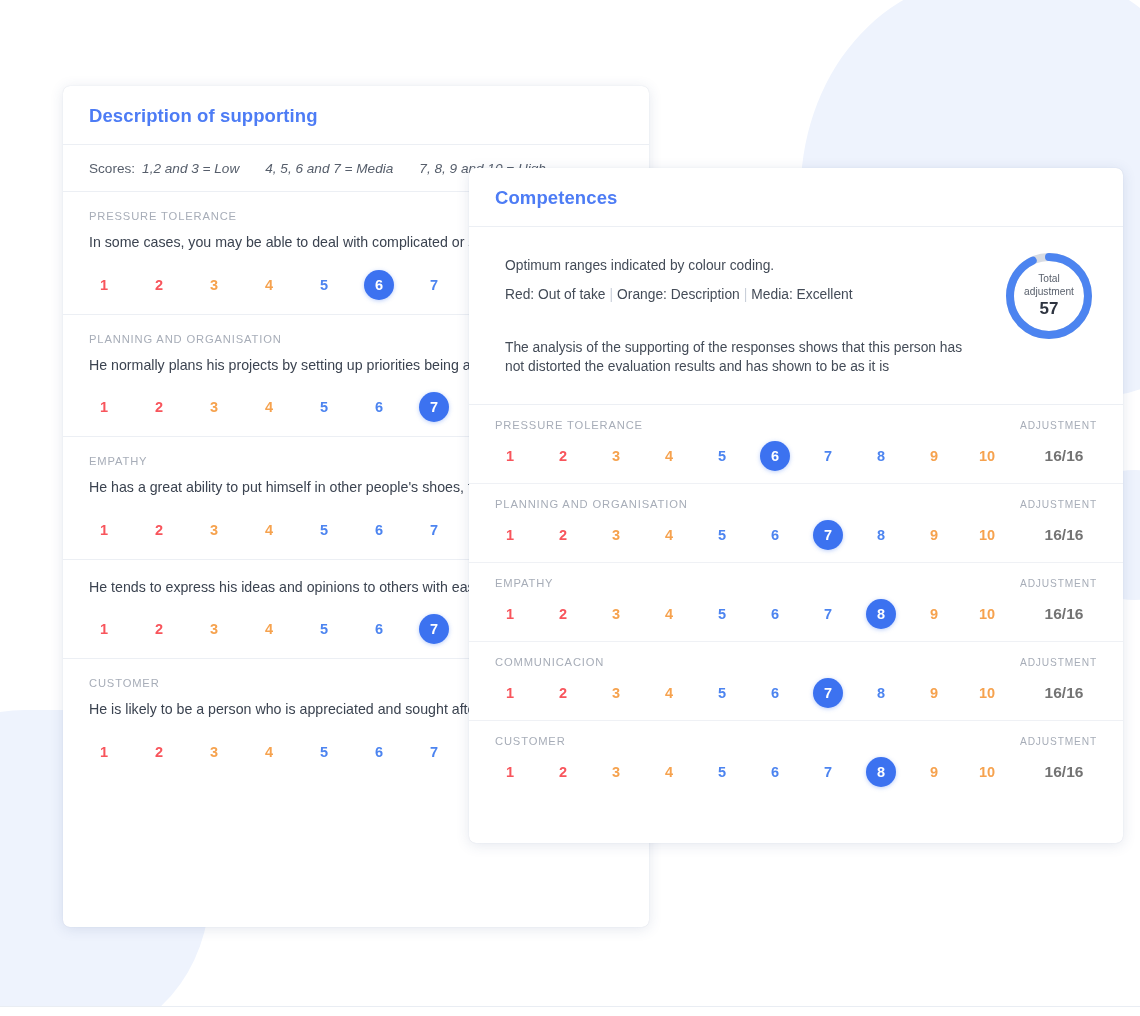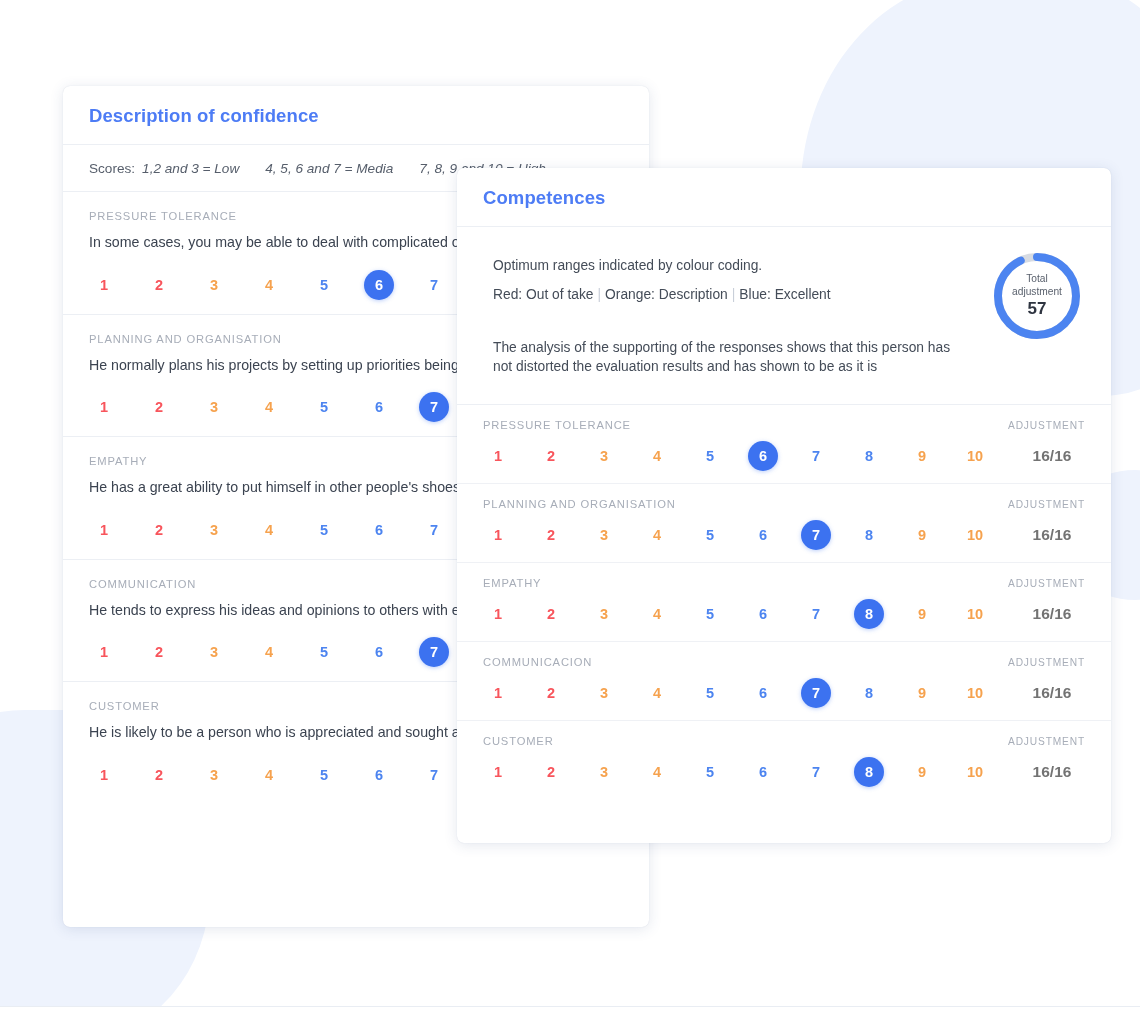--- a/index.html
+++ b/index.html
@@ -141,21 +141,21 @@
     background: #3C72F0;
     color: #ffffff;
     box-shadow: 0 1px 4px rgba(60,114,240,0.35);
   }
   .c-red    { color: #F8555C; }
   .c-orange { color: #F6A24E; }
   .c-blue   { color: #4C84F0; }
 
   
   #right-card {
-    left: 457px;
+    left: 469px;
     top: 168px;
     width: 654px;
     height: 675px;
     overflow: hidden;
   }
   #right-intro {
     display: flex;
     align-items: flex-start;
     padding: 19px 26px 18px 26px;
     border-bottom: 1px solid #eceff4;
@@ -251,21 +251,21 @@
 
 <div id="stage">
 
   <div class="blob" id="blob-top-right"></div>
   <div class="blob" id="blob-bottom-left"></div>
   <div class="blob" id="blob-right-mid"></div>
 
   <div class="card" id="left-card">
 
     <div class="card-header">
-      <div class="card-title">Description of confidence</div>
+      <div class="card-title">Description of supporting</div>
     </div>
 
     <div id="scores-legend">
       <span class="scores-label">Scores:</span><span id="scores-ranges"><span class="scores-chunk">1,2 and 3 = Low</span><span class="scores-chunk">4, 5, 6 and 7 = Media</span><span class="scores-chunk">7, 8, 9 and 10 = High</span></span>
     </div>
 
     <div id="left-sections">
         <div class="left-section">
           <div class="section-label">PRESSURE TOLERANCE</div>
           <div class="section-text">In some cases, you may be able to deal with complicated or stressful situations without altering your performance, but in other cases you can</div>
@@ -305,21 +305,20 @@
               <div class="dot c-red" style="width: 30px; margin-right: 25px;">2</div>
               <div class="dot c-orange" style="width: 30px; margin-right: 25px;">3</div>
               <div class="dot c-orange" style="width: 30px; margin-right: 25px;">4</div>
               <div class="dot c-blue" style="width: 30px; margin-right: 25px;">5</div>
               <div class="dot c-blue" style="width: 30px; margin-right: 25px;">6</div>
               <div class="dot c-blue" style="width: 30px; margin-right: 25px;">7</div>
             </div>
           </div>
         </div>
         <div class="left-section">
-          <div class="section-label">COMMUNICATION</div>
           <div class="section-text">He tends to express his ideas and opinions to others with ease.</div>
           <div class="scale-row">
             <div class="scale-left">
               <div class="dot c-red" style="width: 30px; margin-right: 25px;">1</div>
               <div class="dot c-red" style="width: 30px; margin-right: 25px;">2</div>
               <div class="dot c-orange" style="width: 30px; margin-right: 25px;">3</div>
               <div class="dot c-orange" style="width: 30px; margin-right: 25px;">4</div>
               <div class="dot c-blue" style="width: 30px; margin-right: 25px;">5</div>
               <div class="dot c-blue" style="width: 30px; margin-right: 25px;">6</div>
               <div class="dot sel" style="width: 30px; margin-right: 25px;">7</div>
@@ -350,21 +349,21 @@
   <div class="card" id="right-card">
 
     <div class="card-header">
       <div class="card-title">Competences</div>
     </div>
 
     <div id="right-intro">
       <div id="right-intro-text">
         <p>Optimum ranges indicated by colour coding.</p>
         <p>
-          <span>Red: Out of take</span><span class="sep-bar">|</span><span>Orange: Description</span><span class="sep-bar">|</span><span>Blue: Excellent</span>
+          <span>Red: Out of take</span><span class="sep-bar">|</span><span>Orange: Description</span><span class="sep-bar">|</span><span>Media: Excellent</span>
         </p>
         <div class="spacer"></div>
         <p>The analysis of the supporting of the responses shows that this person has not distorted the evaluation results and has shown to be as it is</p>
       </div>
 
       <div id="gauge-wrap">
         <svg id="gauge-svg" width="96" height="96" viewBox="0 0 96 96">
           <circle id="gauge-track" cx="48" cy="48" r="39" fill="none" stroke="#D7DBE2" stroke-width="8"></circle>
           <circle id="gauge-fill" cx="48" cy="48" r="39" fill="none" stroke="#4C84F0" stroke-width="8" stroke-linecap="round" transform="rotate(-90 48 48)" stroke-dasharray="227.8911310914036 17.153095888600262"></circle>
         </svg>

